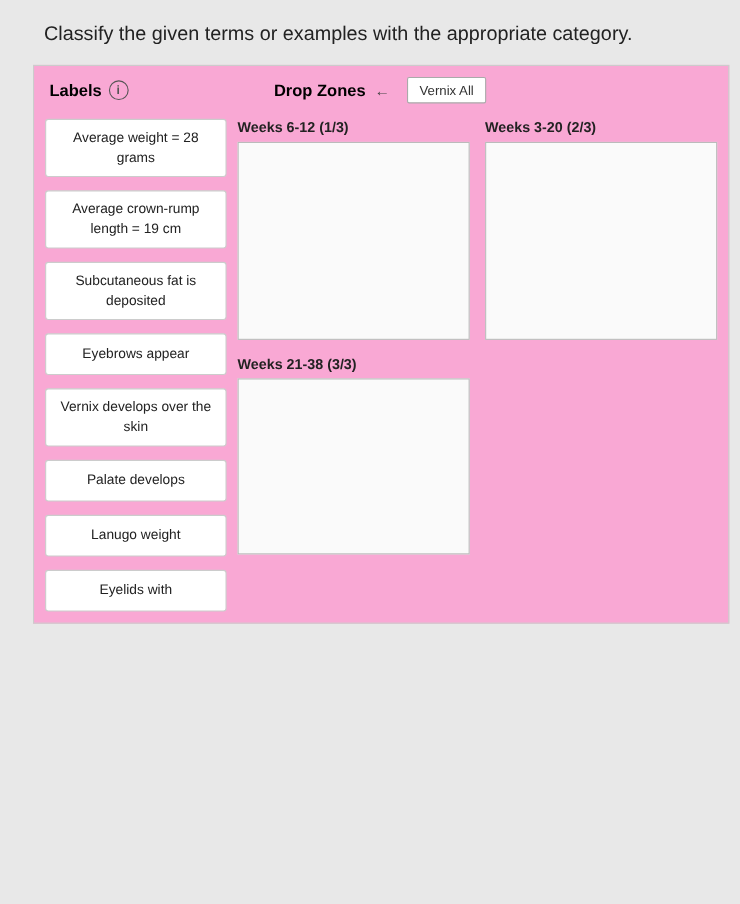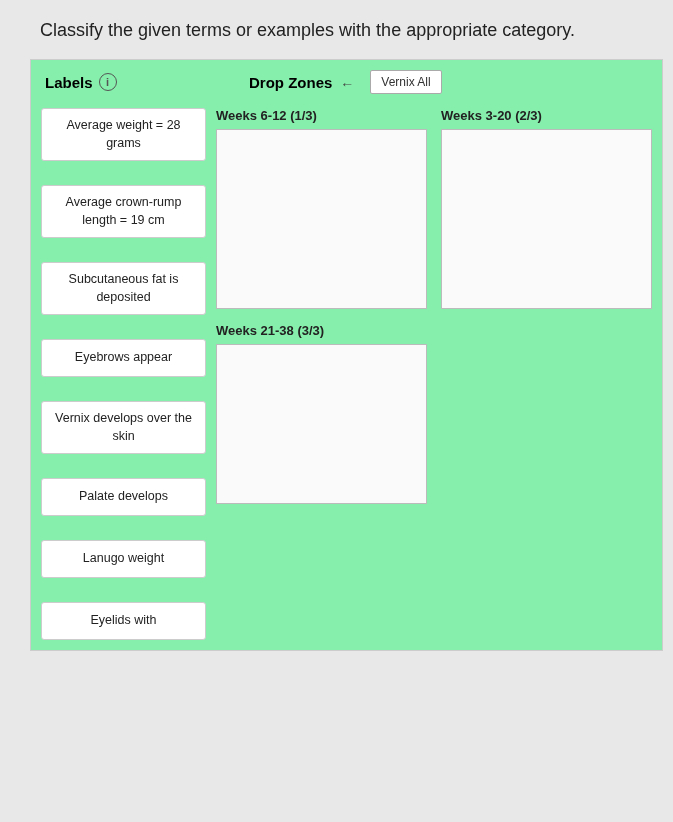--- a/index.html
+++ b/index.html
@@ -20,21 +20,21 @@
     .instruction {
       font-size: 18px;
       color: #222;
       margin-bottom: 18px;
       padding-left: 10px;
     }
 
     .main-container {
       display: flex;
       flex-direction: column;
-      background-color: #86efac;
+      background-color: #f9a8d4;
       border: 1px solid #ccc;
       padding: 10px;
     }
 
     .header-row {
       display: flex;
       align-items: center;
       gap: 16px;
       margin-bottom: 14px;
       padding: 0 4px;
@@ -89,21 +89,21 @@
     .content-row {
       display: flex;
       gap: 10px;
       align-items: flex-start;
     }
 
     
     .labels-column {
       display: flex;
       flex-direction: column;
-      gap: 24px;
+      gap: 12px;
       min-width: 165px;
       max-width: 165px;
     }
 
     .label-card {
       background: #fff;
       border: 1px solid #ccc;
       border-radius: 3px;
       padding: 8px 10px;
       text-align: center;

